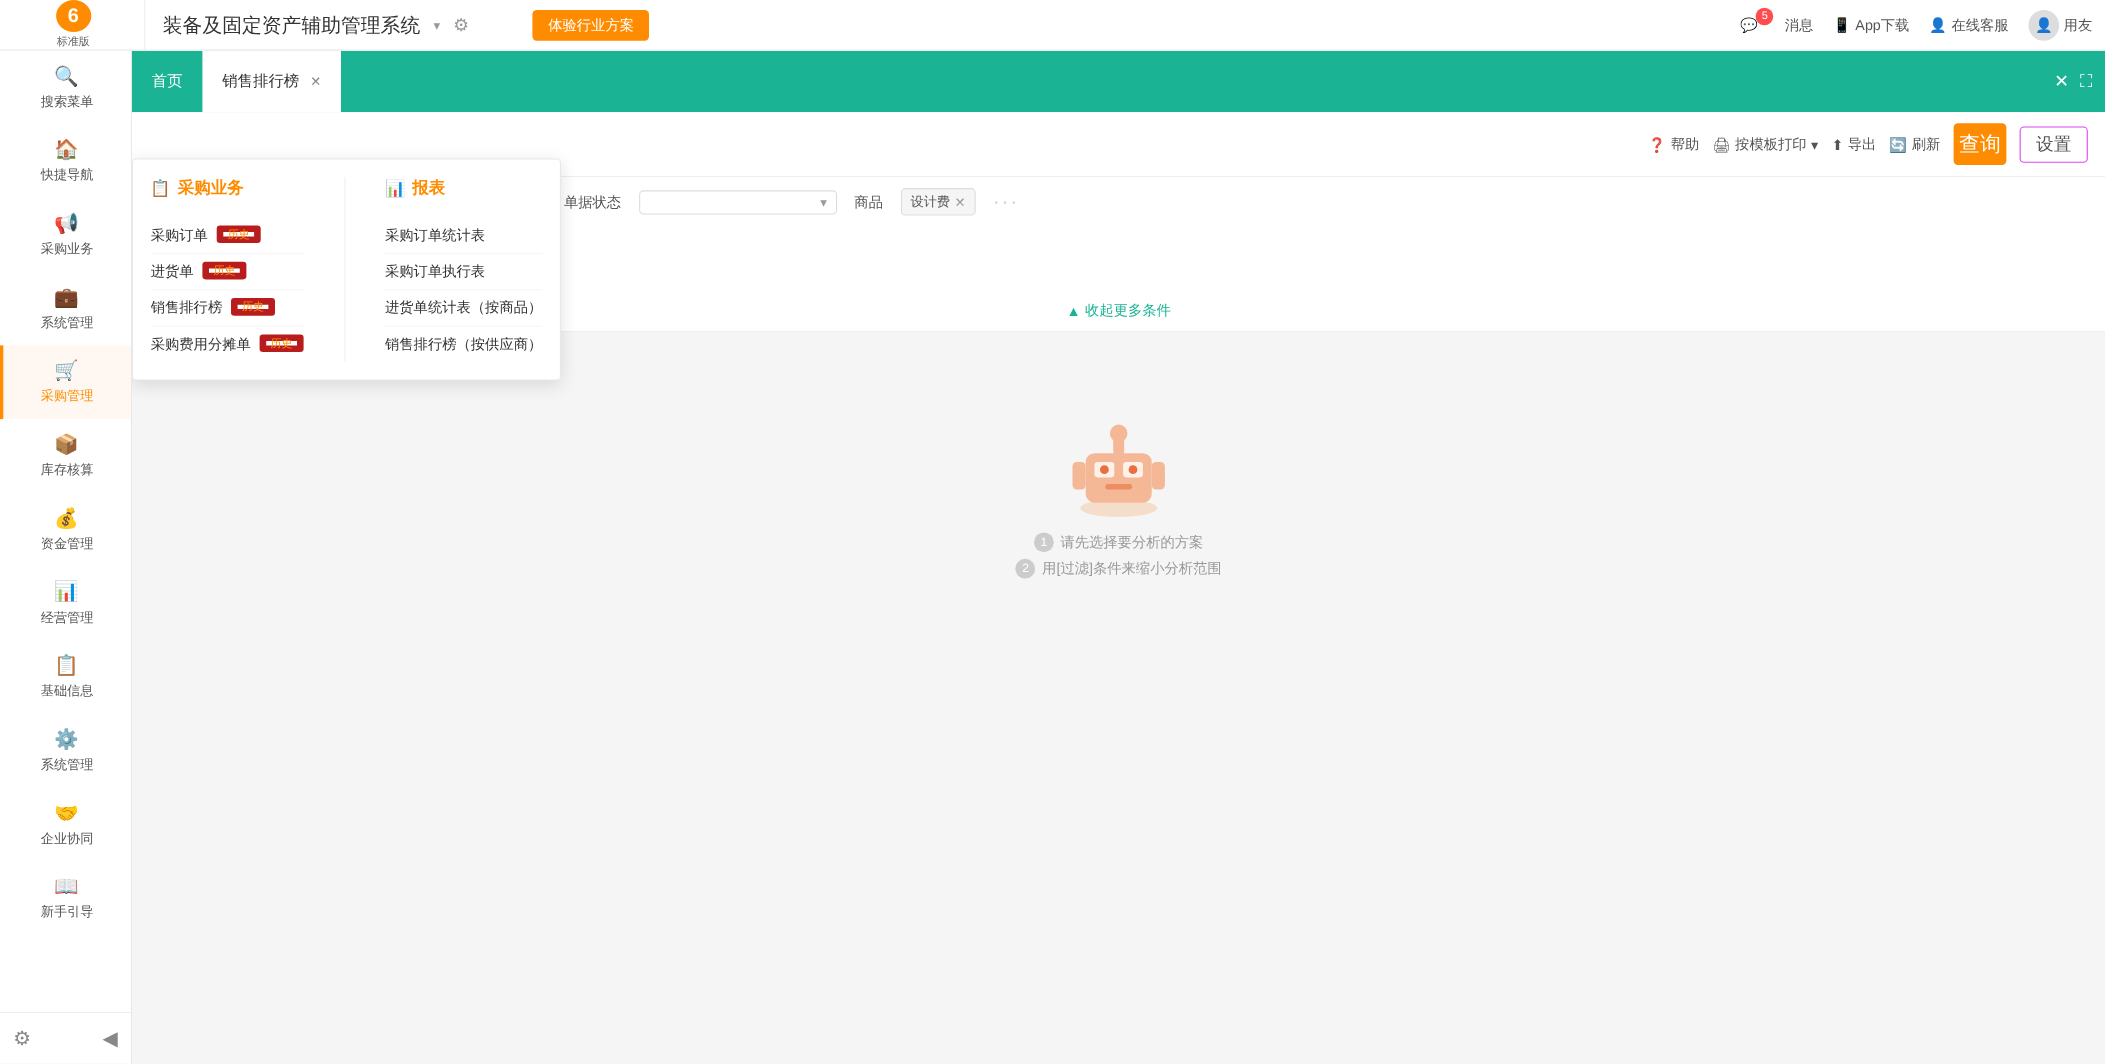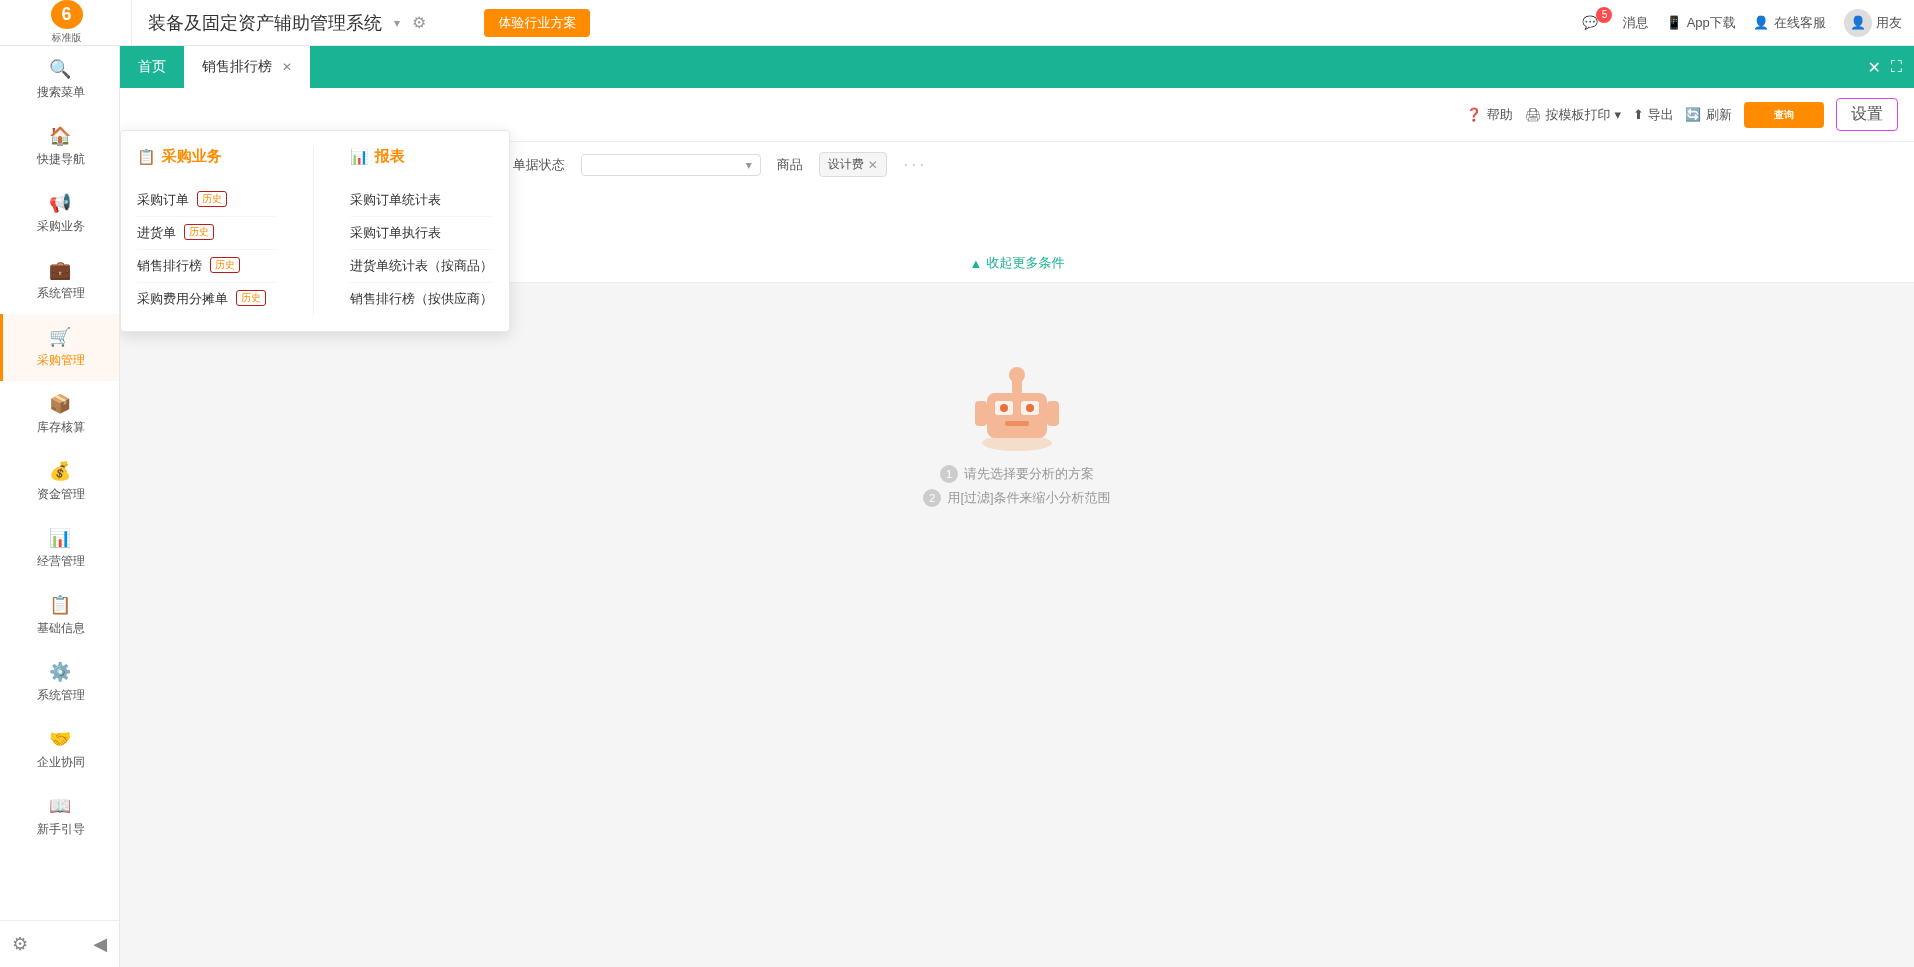--- a/index.html
+++ b/index.html
@@ -131,21 +131,21 @@
     .content-area {
       flex: 1;
       display: flex;
       flex-direction: column;
       overflow: hidden;
       position: relative;
     }
 
     
     .tab-bar {
-      height: 42px;
+      height: 56px;
       background: #1ab394;
       display: flex;
       align-items: center;
       padding: 0;
       position: relative;
     }
     .tab-item {
       height: 100%;
       display: flex;
       align-items: center;
@@ -196,24 +196,23 @@
     }
     .toolbar-btn {
       display: flex; align-items: center; gap: 4px;
       font-size: 13px; color: #555; cursor: pointer;
     }
     .toolbar-query-btn {
       background: #ff8c00;
       color: #fff;
       border: none;
       border-radius: 4px;
-      padding: 6px 30px;
-      font-size: 10px;
-      cursor: pointer;
-      font-weight: bold;
+      padding: 6px 5px;
+      font-size: 19px;
+      cursor: pointer;
     }
     .toolbar-setting-btn {
       border: 1px solid #d946ef;
       color: #555;
       border-radius: 4px;
       padding: 5px 14px;
       font-size: 16px;
       cursor: pointer;
       background: #fff;
     }
@@ -285,21 +284,21 @@
     .dropdown-item {
       display: flex; align-items: flex-start; gap: 8px;
       padding: 7px 0;
       font-size: 13px; color: #333;
       cursor: pointer;
       border-bottom: 1px solid #f5f5f5;
     }
     .dropdown-item:last-child { border-bottom: none; }
     .hist-badge {
       background: #fff;
-      border: 1px solid #b91c1c;
+      border: 6px solid #b91c1c;
       color: #ff8c00;
       font-size: 10px;
       border-radius: 3px;
       padding: 0 4px;
       height: 16px;
       display: inline-flex;
       align-items: center;
     }
     .section-divider {
       width: 1px; background: #f0f0f0; margin: 0 4px;

